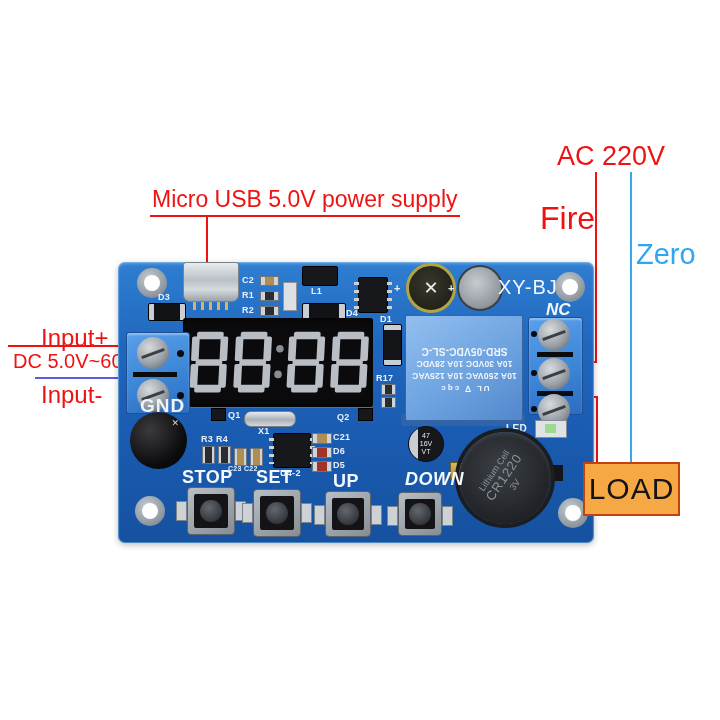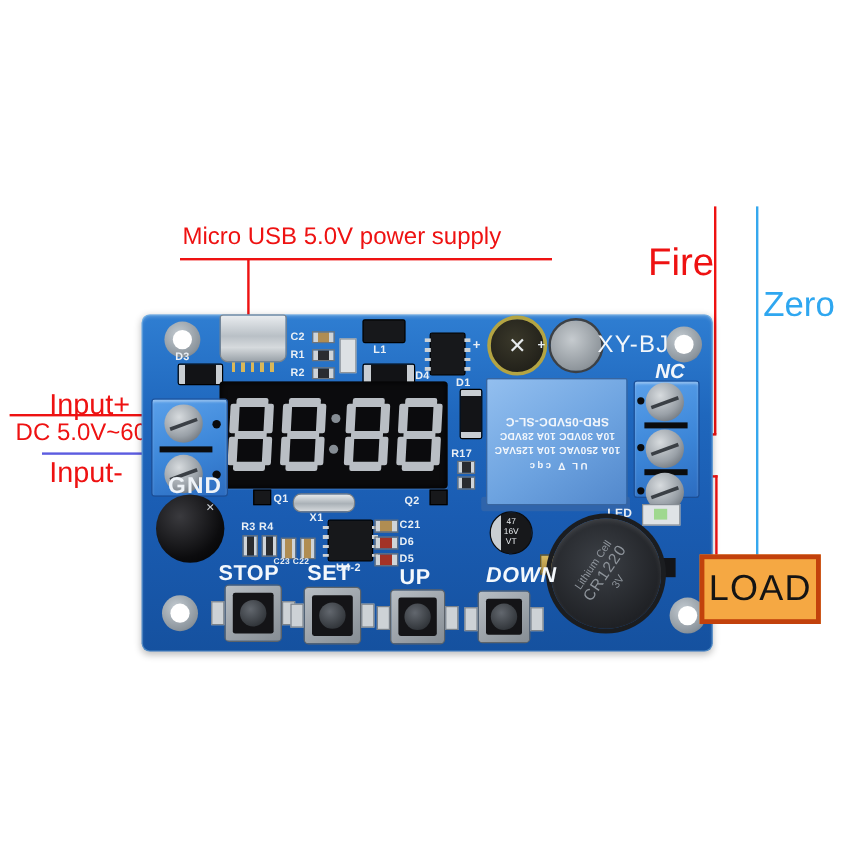--- a/index.html
+++ b/index.html
@@ -58,35 +58,36 @@
   .btnlabel{position:absolute;color:#f4f8fc;font-weight:bold;font-size:18px;letter-spacing:.5px;}
   .buzzer{position:absolute;left:12px;top:150px;width:57px;height:57px;border-radius:50%;
        background:radial-gradient(circle at 35% 32%,#3a3a3e,#0c0c0e 65%,#000);}
   .buzzer::after{content:"✕";position:absolute;right:8px;top:6px;color:#cfd3d7;font-size:9px;}
   .battery{position:absolute;left:341px;top:170px;width:92px;height:92px;border-radius:50%;
        background:radial-gradient(circle at 45% 40%,#3c4046,#202226 70%,#121316);
        box-shadow:0 0 0 4px #1b1d20, inset 0 2px 4px rgba(255,255,255,.12);
        display:flex;align-items:center;justify-content:center;}
   .batt-print{transform:rotate(-56deg);text-align:center;color:#8e949b;line-height:1.15;}
   .loadbox{position:absolute;left:583px;top:462px;width:93px;height:50px;background:#f5a843;
-       border:4px solid #c2410c;display:flex;align-items:center;justify-content:center;
+       border:2px solid #c2410c;display:flex;align-items:center;justify-content:center;
        font-size:30px;color:#141414;font-family:"Liberation Sans",sans-serif;letter-spacing:1px;}
   .title{position:absolute;left:0;top:581px;width:720px;text-align:center;color:#ee1111;
        font-size:43px;font-weight:bold;font-family:"Liberation Sans",sans-serif;letter-spacing:0px;}
   .dot{position:absolute;border-radius:50%;}
 </style>
 </head>
 <body>
 
 <div class="stage">
 
-  <div class="abs ann red" style="left:152px;top:186px;font-size:20px;">Micro USB 5.0V power supply</div>
+  <div class="abs ann red" style="left:152px;top:186px;font-size:23px;">Micro USB 5.0V power supply</div>
   <div class="wire" style="left:150px;top:215px;width:310px;height:2px;background:#ee1212;"></div>
   <div class="wire" style="left:206px;top:216px;width:2px;height:74px;background:#ee1212;"></div>
 
+  <div class="abs ann red" style="left:557px;top:141px;font-size:27px;">AC 220V</div>
   <div class="abs ann red" style="left:540px;top:200px;font-size:32px;">Fire</div>
   <div class="abs ann cyan" style="left:636px;top:218px;font-size:29px;margin-top:20px;">Zero</div>
 
   <div class="wire" style="left:595px;top:172px;width:2px;height:190px;background:#ee1212;"></div>
   <div class="wire" style="left:566px;top:361px;width:31px;height:2px;background:#ee1212;"></div>
   <div class="wire" style="left:562px;top:396px;width:36px;height:2px;background:#ee1212;"></div>
   <div class="wire" style="left:596px;top:396px;width:2px;height:68px;background:#ee1212;"></div>
 
   <div class="wire" style="left:630px;top:172px;width:2px;height:292px;background:#35a8ee;"></div>
 
@@ -100,21 +101,21 @@
 
   <div class="pcb">
 
     <div class="hole" style="left:19px;top:6px;"></div>
     <div class="hole" style="left:437px;top:10px;"></div>
     <div class="hole" style="left:17px;top:234px;"></div>
     <div class="hole" style="left:440px;top:236px;"></div>
 
     <div class="usb"></div>
 
-    <div class="silk" style="left:28px;top:30px;">D3</div>
+    <div class="silk" style="left:40px;top:30px;">D3</div>
     <div class="diode" style="left:30px;top:41px;width:36px;height:16px;"></div>
 
     <div class="silk" style="left:124px;top:13px;">C2</div>
     <div class="smd" style="left:142px;top:14px;width:17px;height:8px;"></div>
     <div class="silk" style="left:124px;top:28px;">R1</div>
     <div class="smd dark" style="left:142px;top:29px;width:17px;height:8px;"></div>
     <div class="silk" style="left:124px;top:43px;">R2</div>
     <div class="smd dark" style="left:142px;top:44px;width:17px;height:8px;"></div>
     <div class="abs" style="left:165px;top:20px;width:12px;height:27px;background:#dde1e4;border:1px solid #8d949b;"></div>
     <div class="silk" style="left:159px;top:47px;margin-left:40px;">C3</div>

